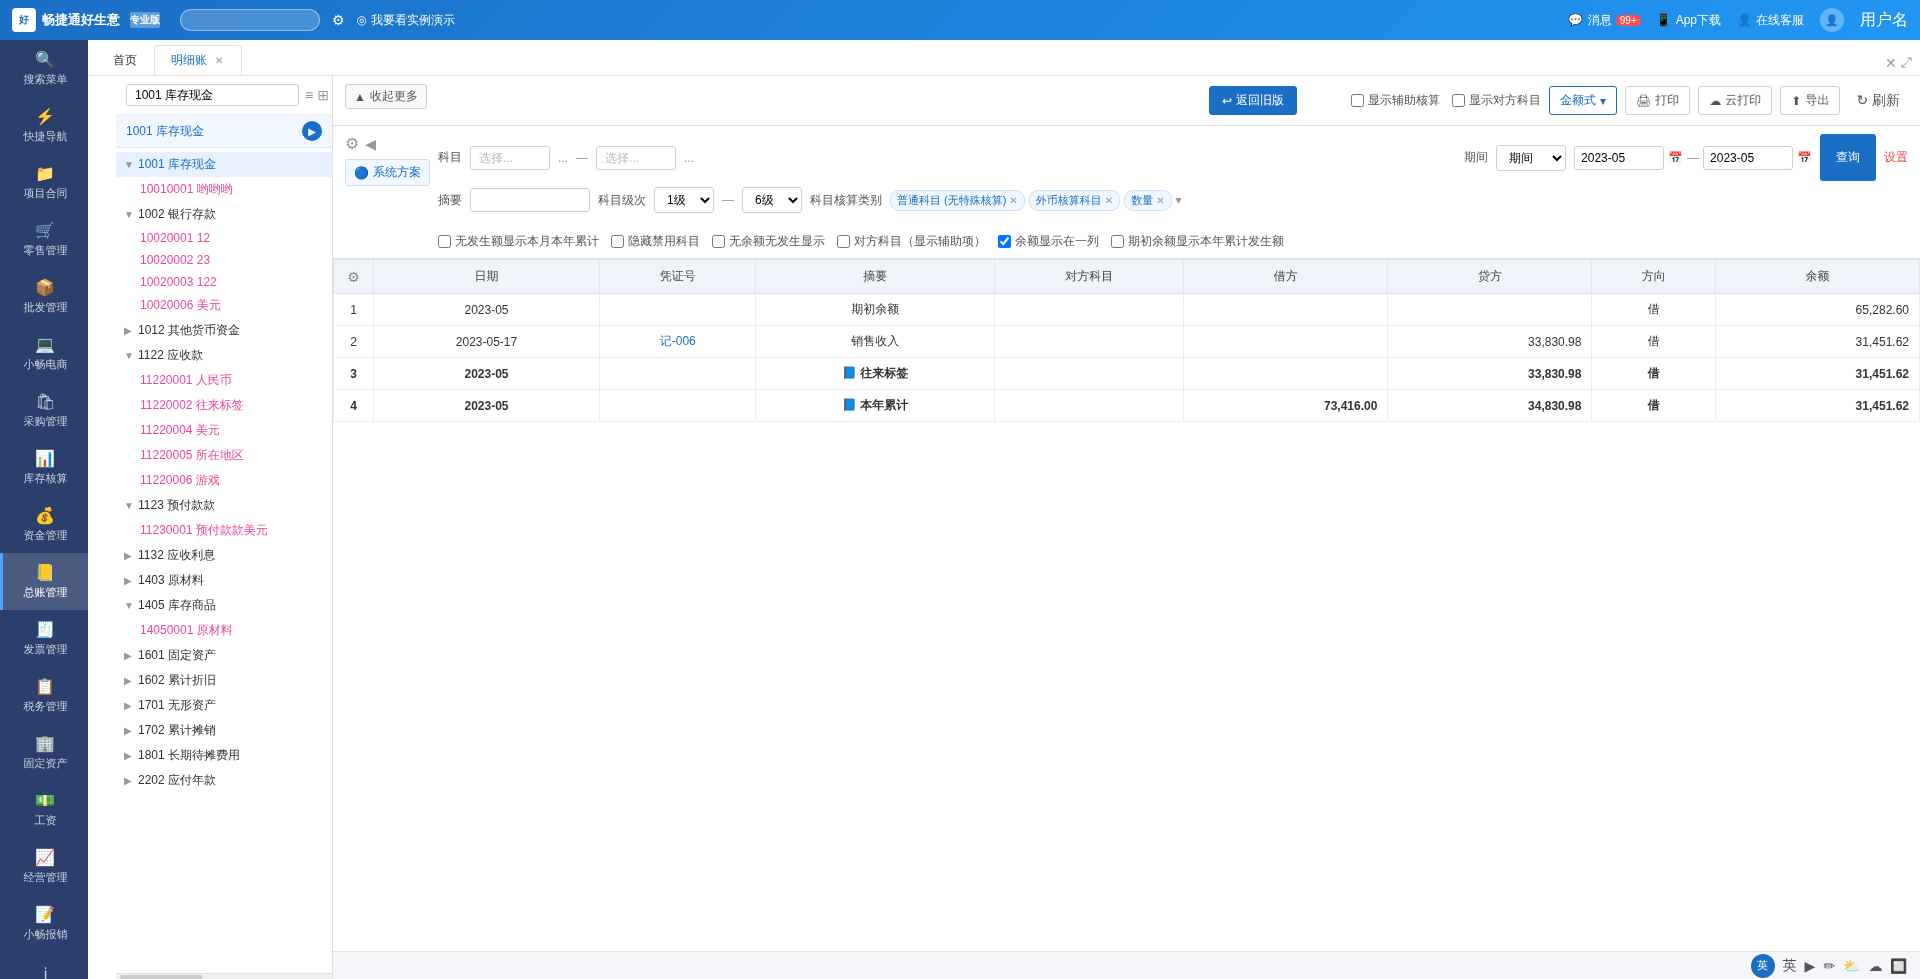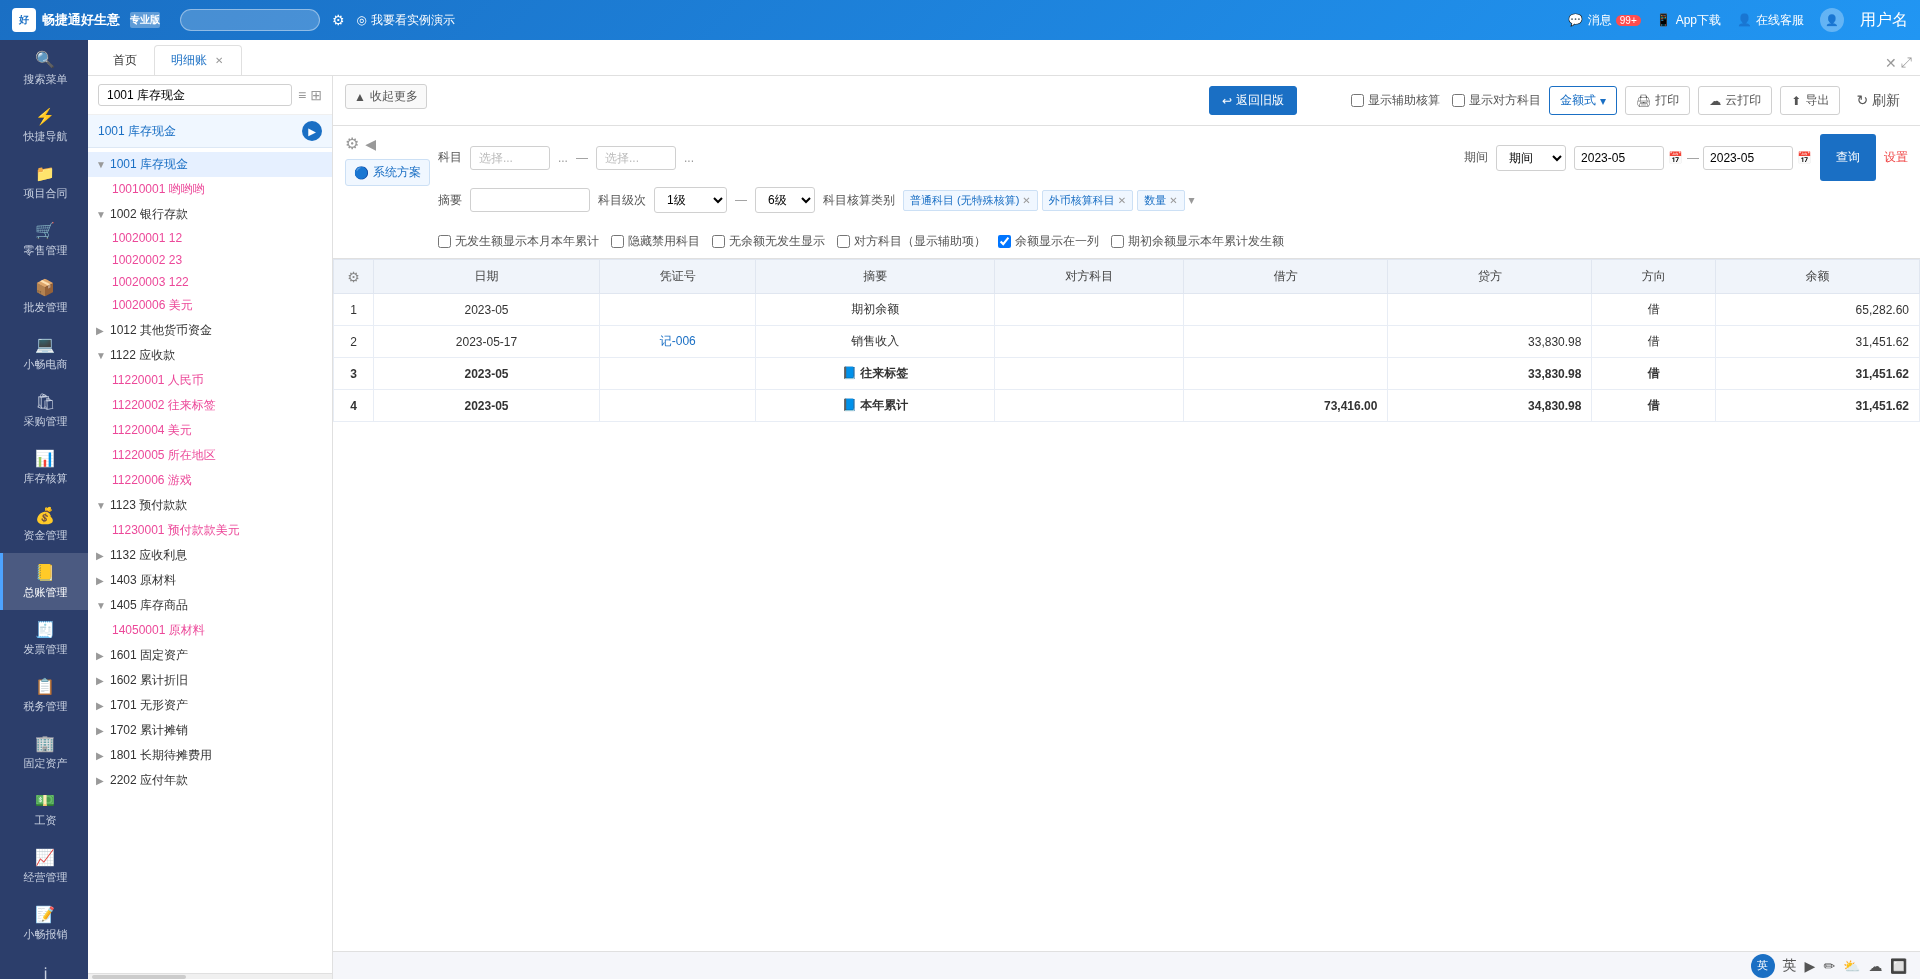--- a/index.html
+++ b/index.html
@@ -190,20 +190,21 @@
 
     
     .accounts-panel {
       width: 245px;
       background: #fff;
       border-right: 1px solid #e0e0e0;
       display: flex;
       flex-direction: column;
       flex-shrink: 0;
       overflow: hidden;
+      padding-left: 28px;
     }
     .accounts-header {
       padding: 8px 10px;
       display: flex;
       align-items: center;
       gap: 6px;
       border-bottom: 1px solid #f0f0f0;
     }
     .accounts-search-bar {
       flex: 1;
@@ -401,21 +402,21 @@
       padding: 4px 8px;
       font-size: 12px;
       outline: none;
       background: #fff;
       cursor: pointer;
     }
     .filter-tag {
       display: inline-flex; align-items: center; gap: 3px;
       background: #f0f7ff;
       border: 1px solid #cce0f5;
-      border-radius: 2px;
+      border-radius: 9px;
       padding: 2px 6px;
       font-size: 11px;
       color: #1a6fc4;
     }
     .filter-tag-close {
       cursor: pointer; color: #999; font-size: 10px;
     }
     .query-btn {
       padding: 15px 16px;
       background: #1a6fc4;
@@ -844,21 +845,21 @@
                   <span style="cursor:pointer;color:#999;">📅</span>
                 </div>
                 <button class="query-btn">查询</button>
                 <span class="settings-link">设置</span>
               </div>
 
               <div style="display:flex;align-items:center;gap:8px;flex-wrap:wrap;margin-bottom:6px;">
                 <span class="filter-label">摘要</span>
                 <input class="filter-input" style="width: 120px;" type="text" placeholder="">
                 <span class="filter-label">科目级次</span>
-                <select class="filter-select" style="width:73px;">
+                <select class="filter-select" style="width:60px;">
                   <option>1级</option>
                 </select>
                 <span style="color:#999;">—</span>
                 <select class="filter-select" style="width:60px;">
                   <option>6级</option>
                 </select>
                 <span class="filter-label">科目核算类别</span>
                 <div style="display:flex;align-items:center;gap:4px;flex-wrap:wrap;">
                   <span class="filter-tag">
                     <span>普通科目 (无特殊核算)</span>

